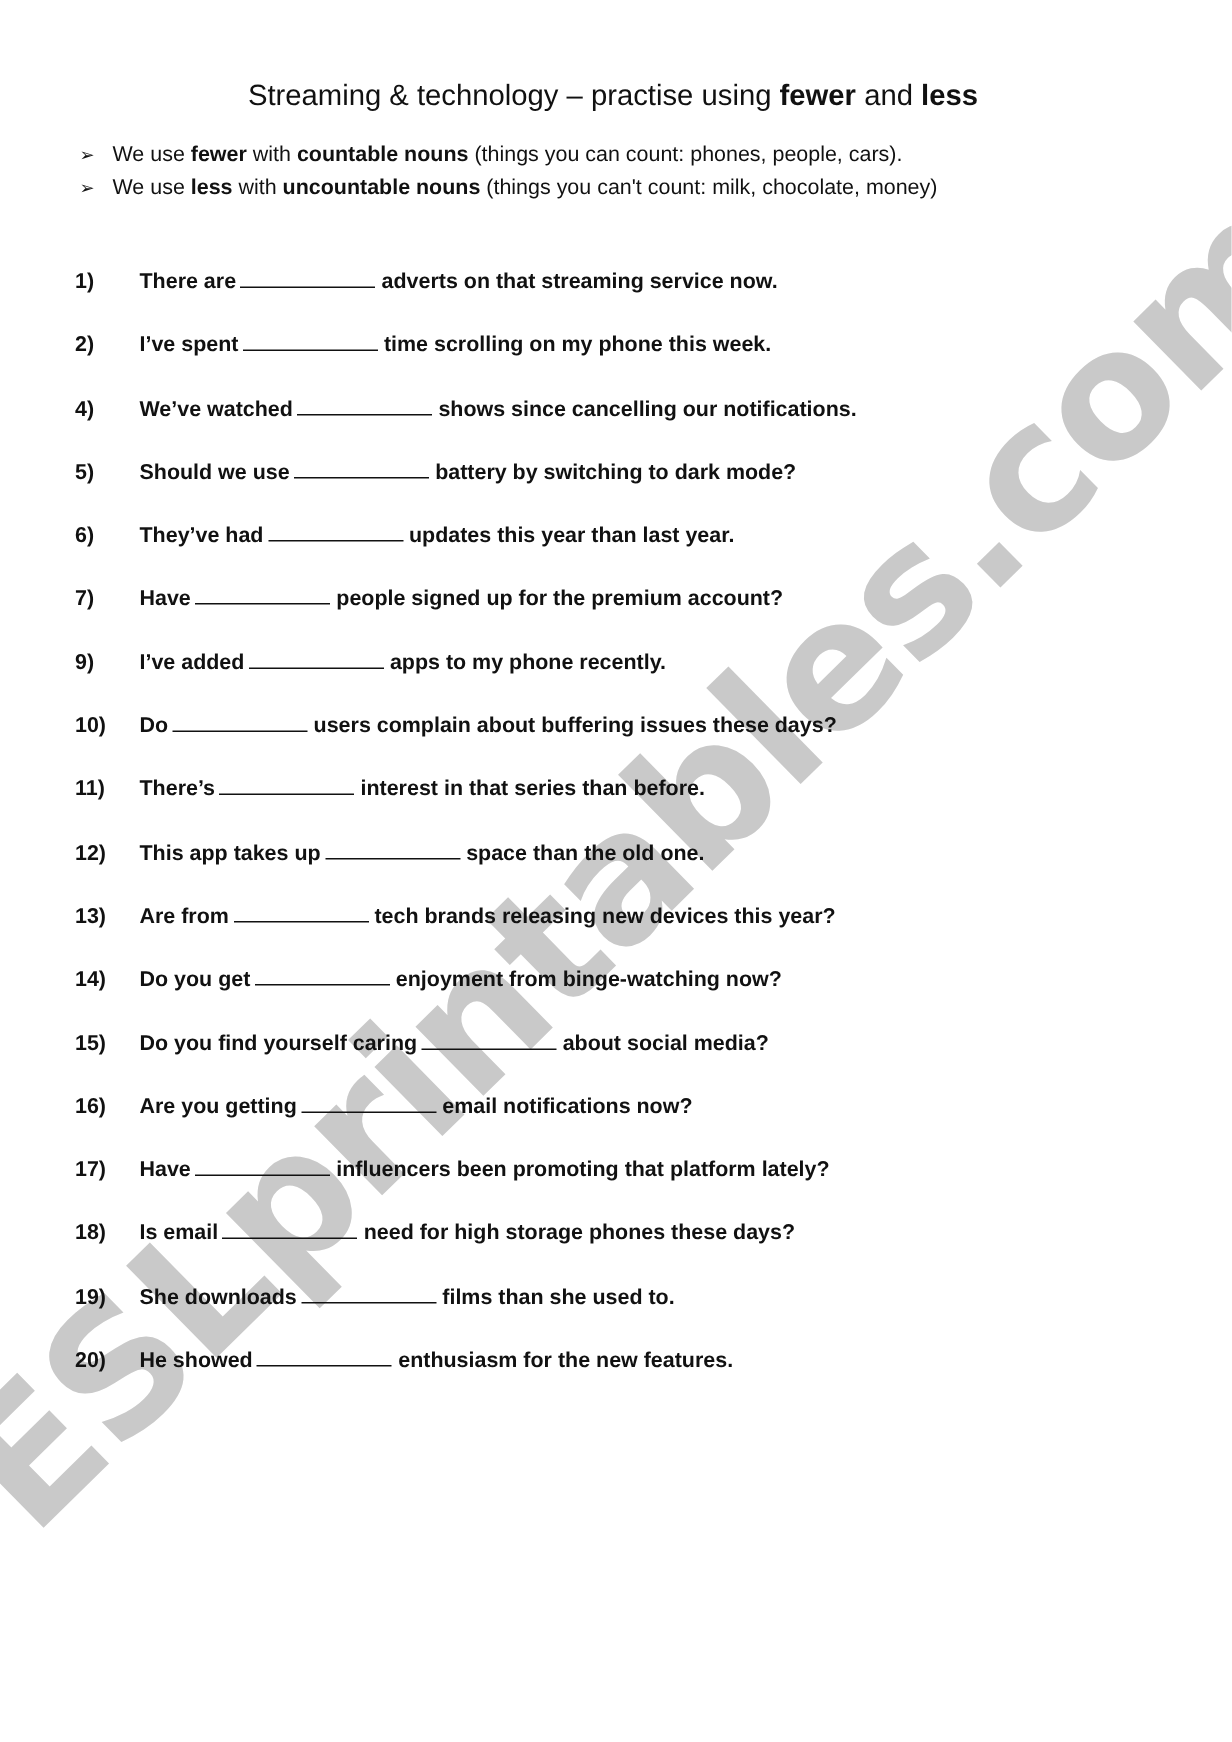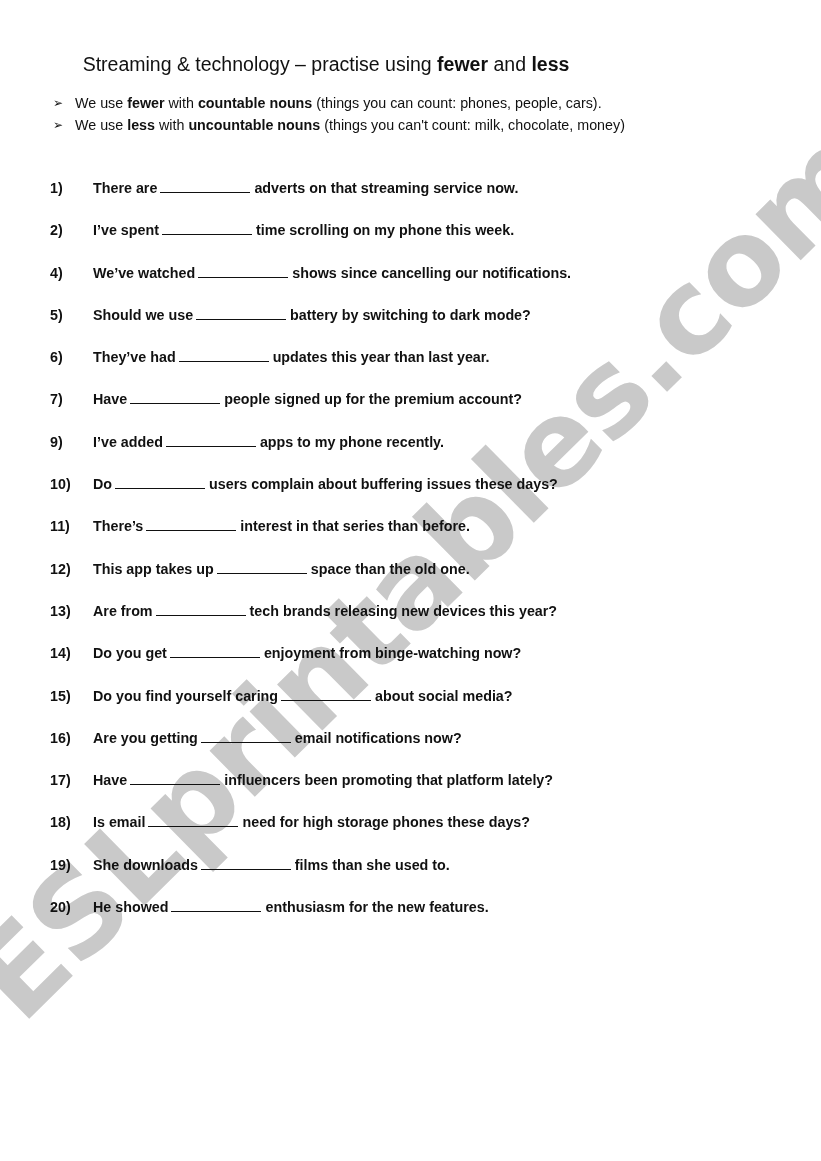--- a/index.html
+++ b/index.html
@@ -32,21 +32,21 @@
     }
     .content {
       position: relative;
       z-index: 1;
     }
     .title {
       position: absolute;
       top: 53px;
       left: 0;
       width: 652px;
-      text-align: center;
+      text-align: right;
       font-size: 19.5px;
       color: #111;
       white-space: nowrap;
     }
     .title b { font-weight: bold; }
     .rules {
       position: absolute;
       top: 92px;
       left: 53px;
       margin: 0;

